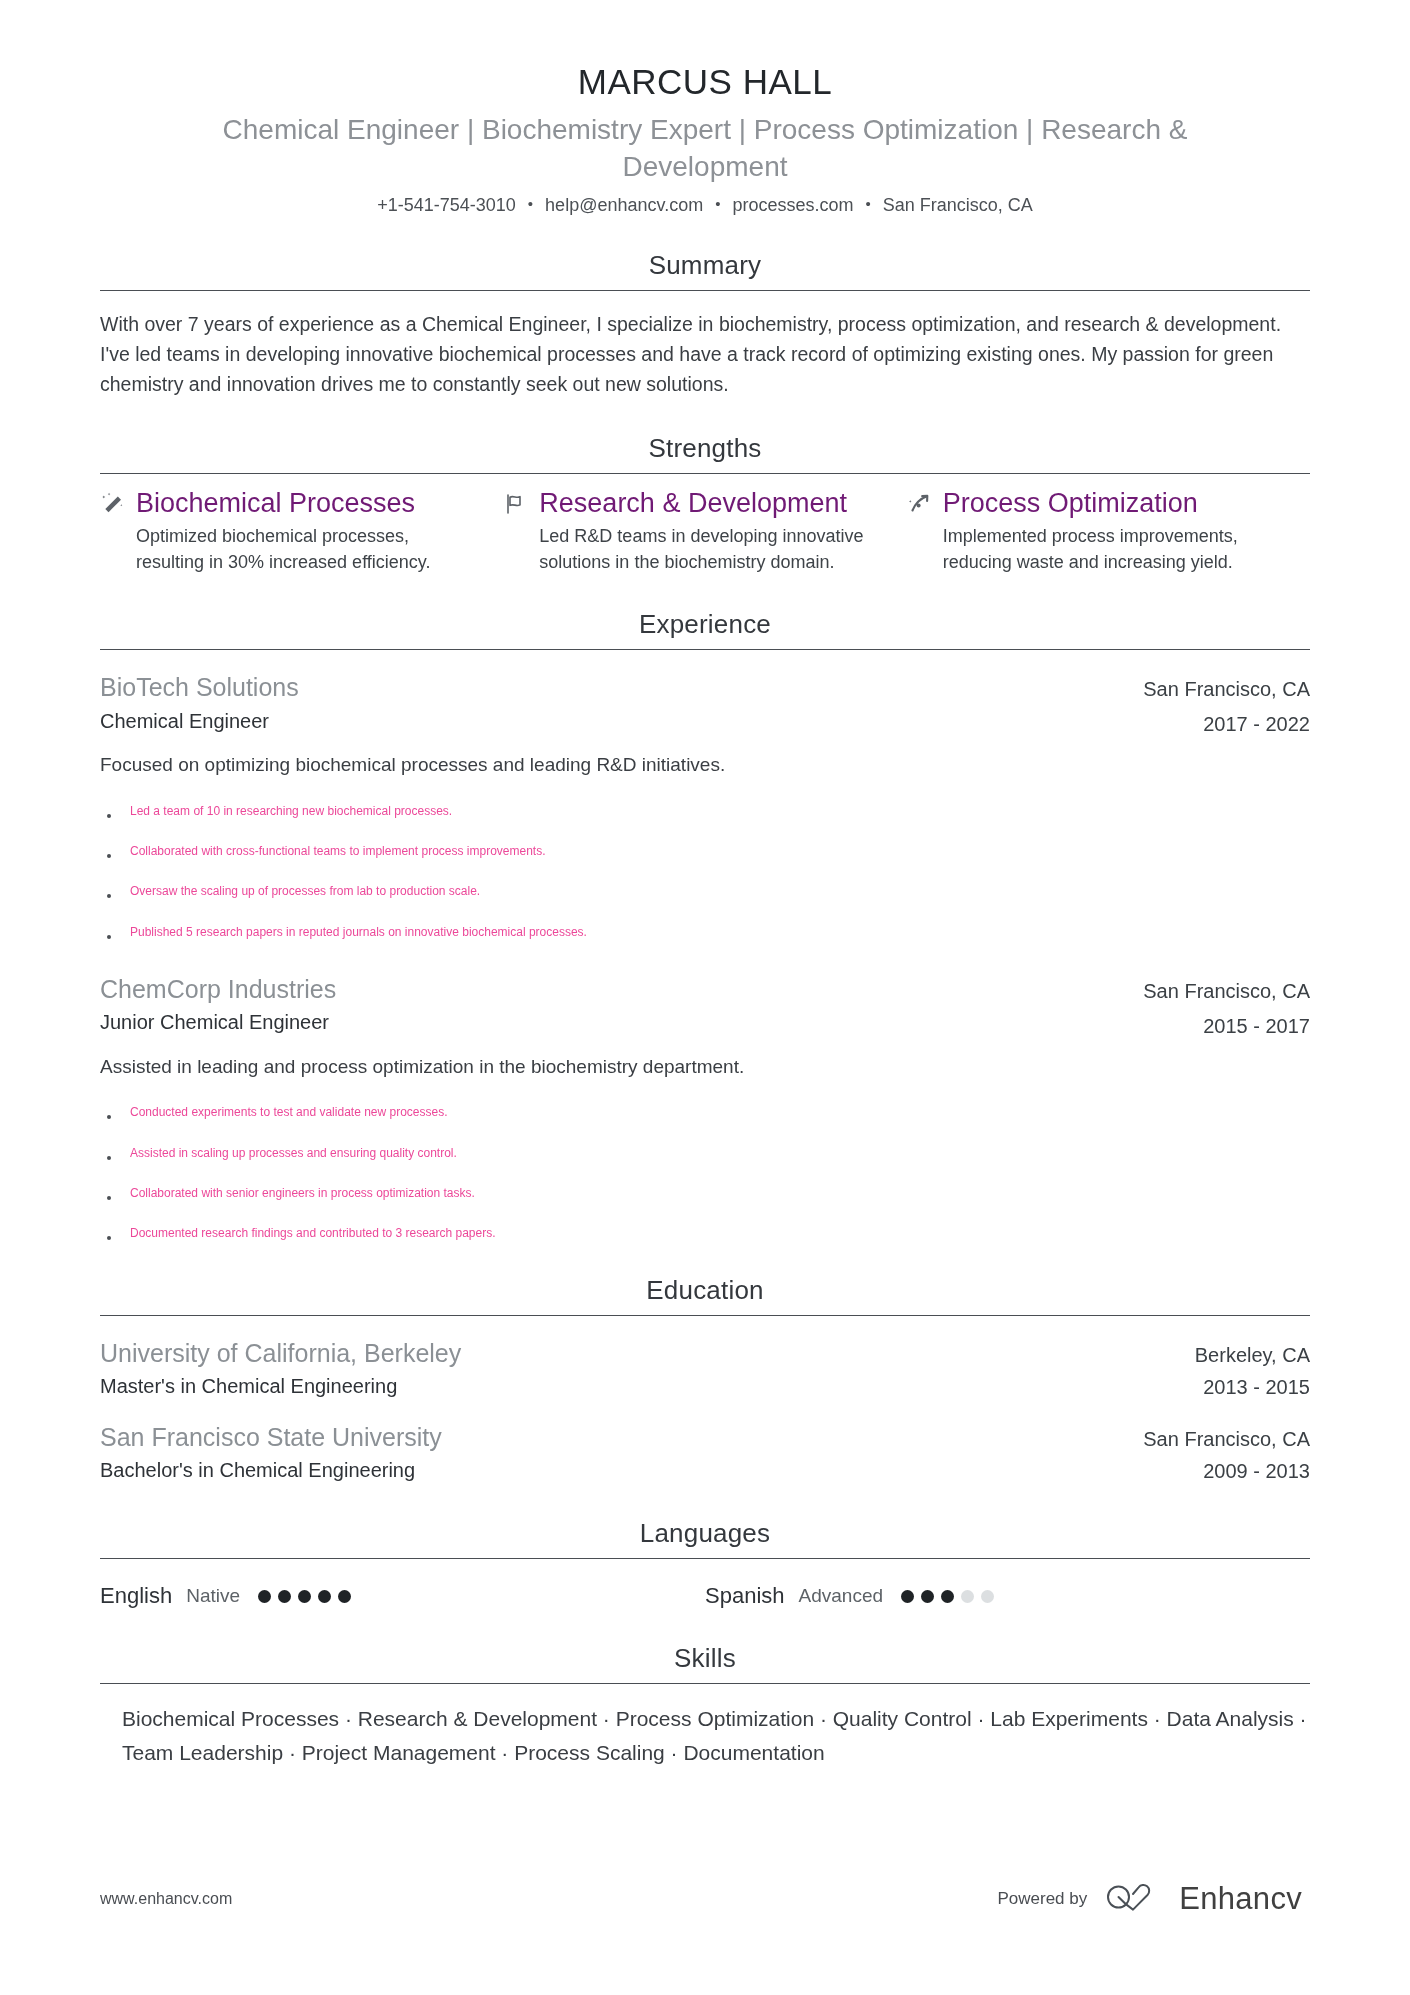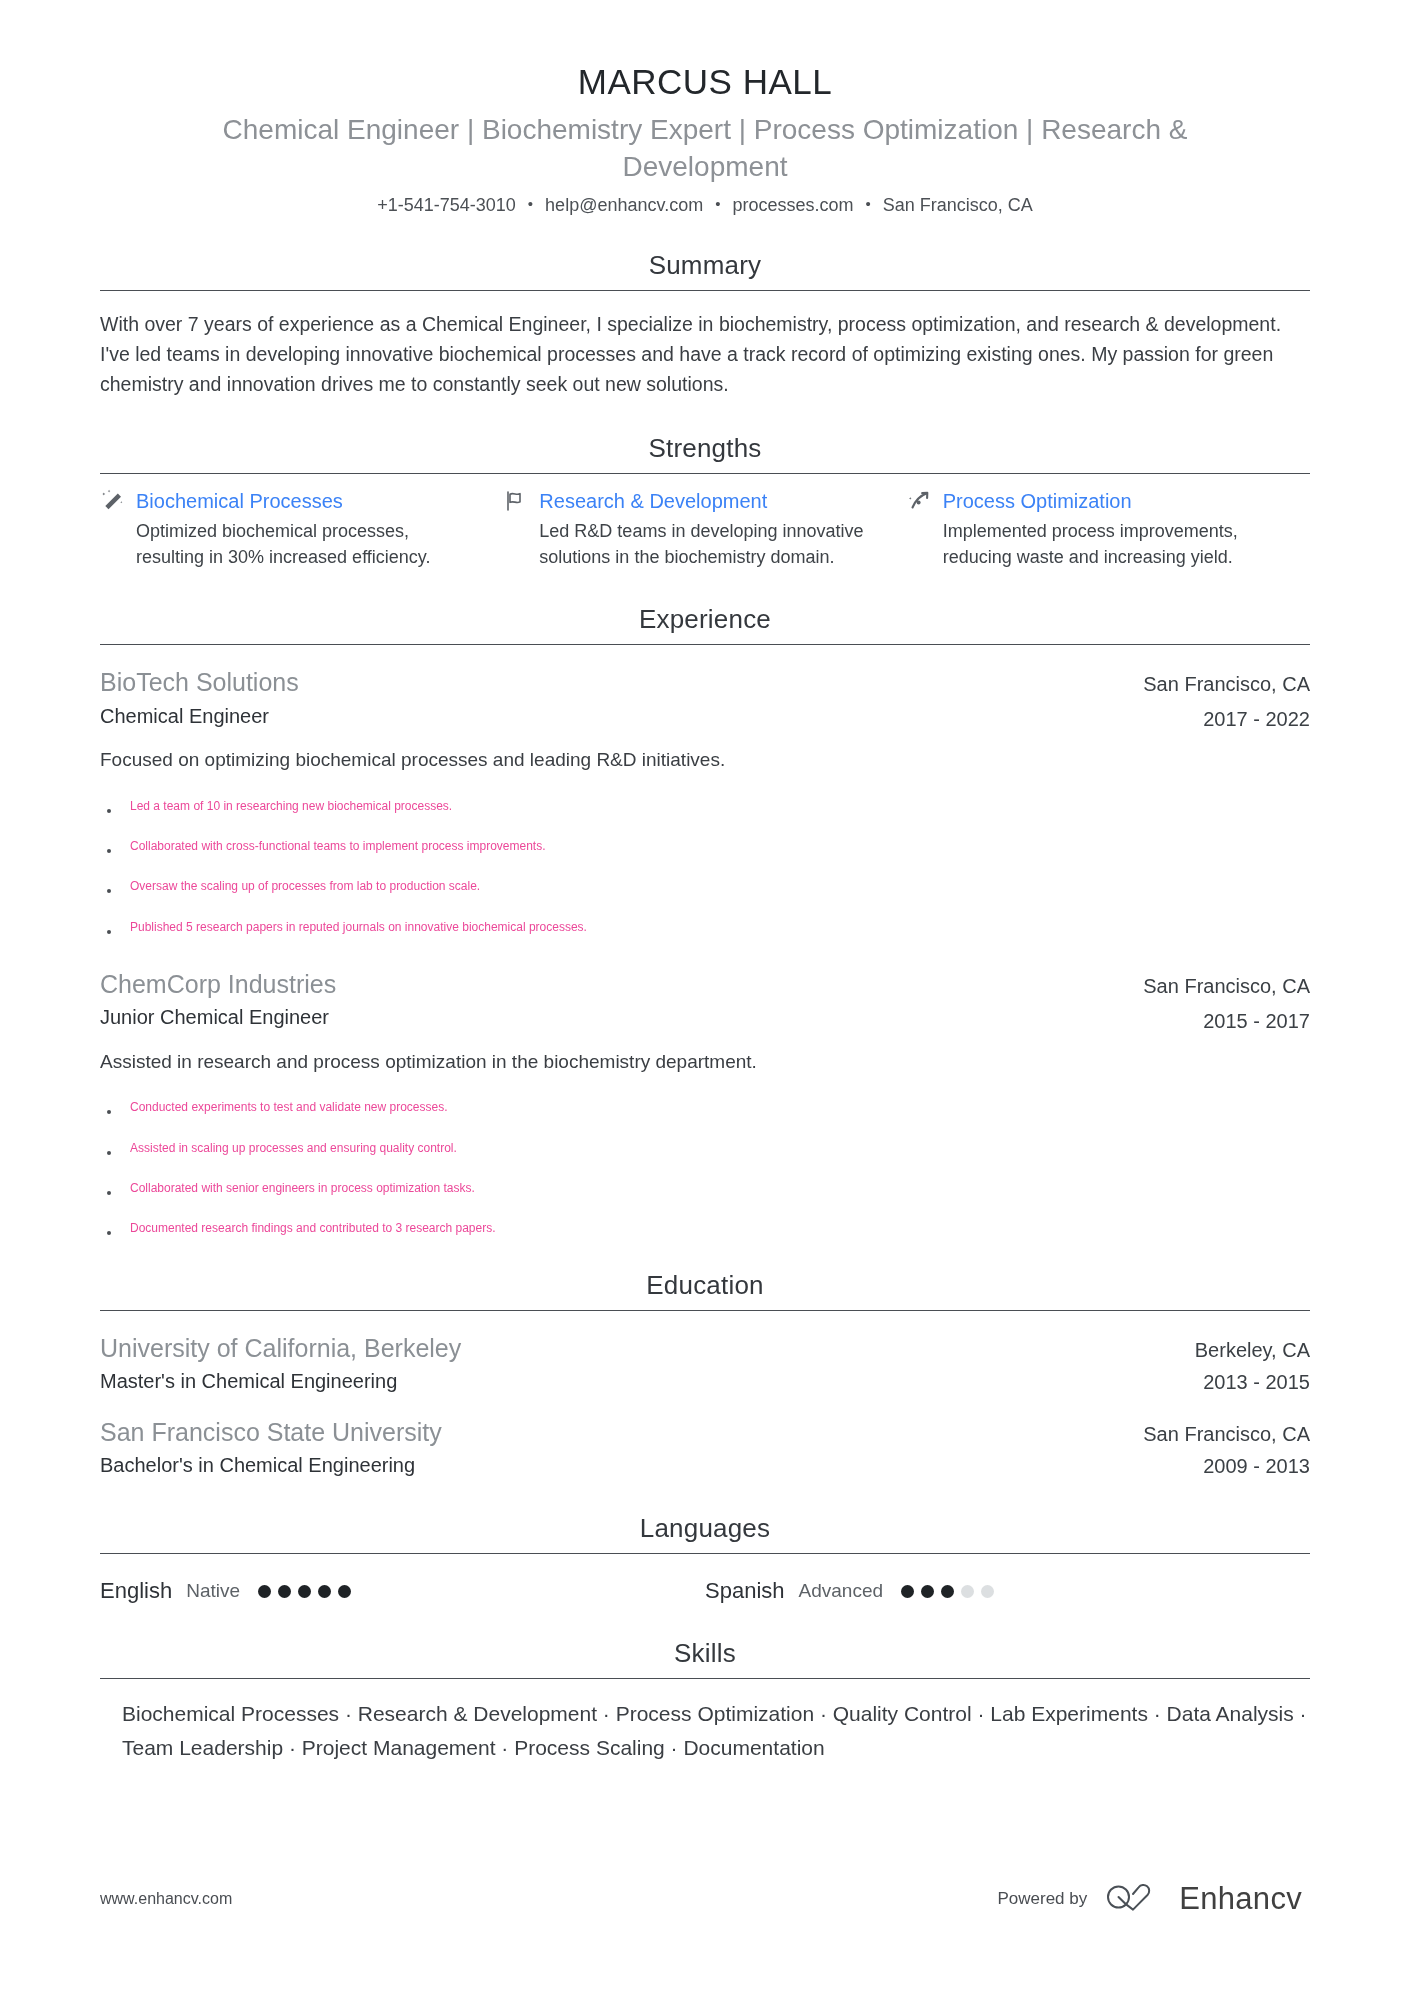--- a/index.html
+++ b/index.html
@@ -103,22 +103,22 @@
     width: 26px;
     height: 26px;
     flex: 0 0 26px;
     display: inline-flex;
     align-items: center;
     justify-content: center;
     color: #5d6268;
   }
   .strength-icon svg { display: block; }
   .strength-title {
-    font-size: 20px;
-    color: #3b82f6;
+    font-size: 27px;
+    color: #701a75;
   }
   .strength-desc {
     margin-top: 5px;
     margin-left: 36px;
     font-size: 18px;
     line-height: 1.42;
     color: #3e4348;
   }
 
   
@@ -352,21 +352,21 @@
         <div class="entry-row">
           <div class="entry-left">
             <div class="org">ChemCorp Industries</div>
             <div class="role">Junior Chemical Engineer</div>
           </div>
           <div class="entry-right">
             <div class="place">San Francisco, CA</div>
             <div class="dates">2015 - 2017</div>
           </div>
         </div>
-        <div class="entry-desc">Assisted in research and process optimization in the biochemistry department.</div>
+        <div class="entry-desc">Assisted in leading and process optimization in the biochemistry department.</div>
         <ul class="bullets">
           <li>Conducted experiments to test and validate new processes.</li>
           <li>Assisted in scaling up processes and ensuring quality control.</li>
           <li>Collaborated with senior engineers in process optimization tasks.</li>
           <li>Documented research findings and contributed to 3 research papers.</li>
         </ul>
       </div>
 
     </div>
   </div>

